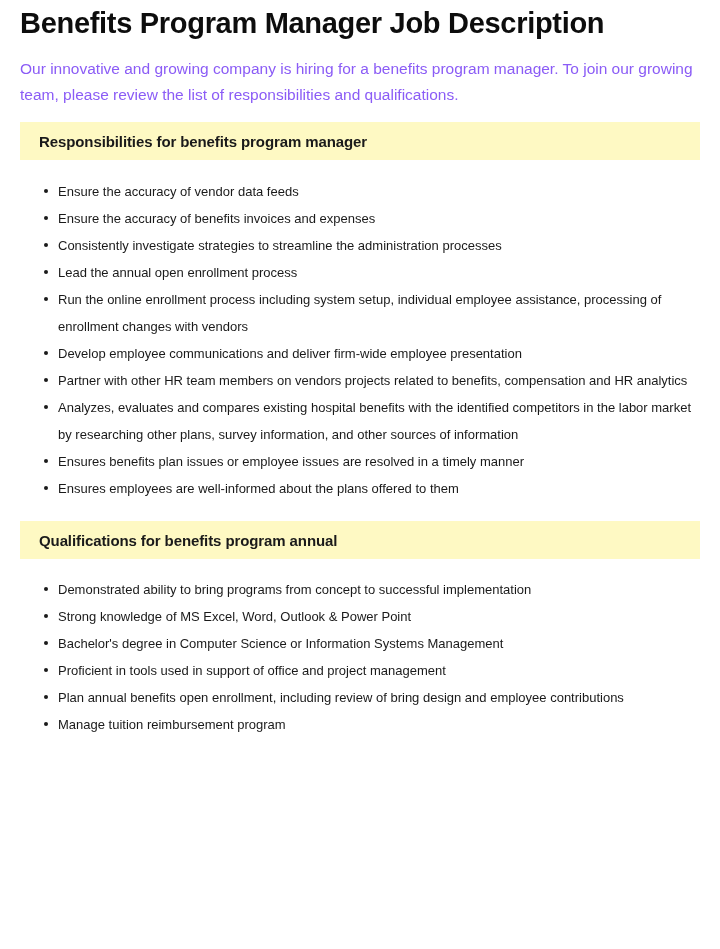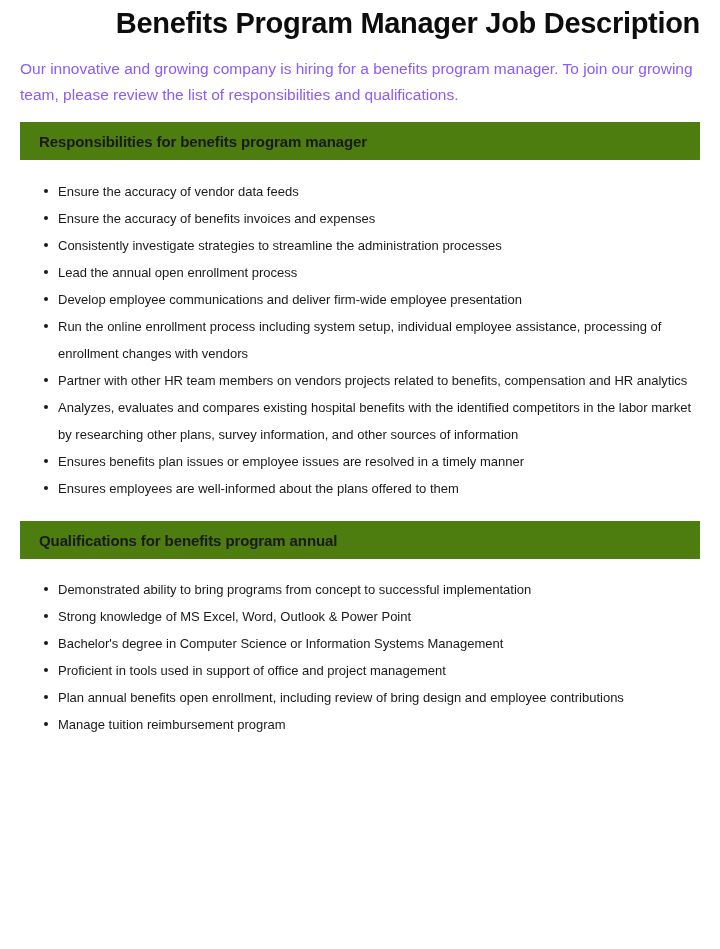--- a/index.html
+++ b/index.html
@@ -23,37 +23,37 @@
     padding: 0 20px;
   }
 
   .doc-title {
     margin: 0;
     padding: 4px 0 0 0;
     font-size: 29px;
     line-height: 38px;
     font-weight: bold;
     letter-spacing: -0.3px;
-    text-align: right;
+    text-align: left;
     color: #0d0d0d;
   }
 
   .intro {
     margin: 14px 0 0 0;
     font-size: 15.5px;
     line-height: 26px;
     color: #8b5cf6;
   }
 
   .section {
     margin-top: 14px;
   }
 
   .section-header {
-    background: #4d7c0f;
+    background: #fef9c3;
     height: 38px;
     display: flex;
     align-items: center;
     padding: 0 0 0 19px;
     box-sizing: border-box;
   }
 
   .section-header-label {
     font-size: 15px;
     font-weight: bold;
@@ -106,22 +106,22 @@
 
   <section class="section responsibilities">
     <div class="section-header">
       <span class="section-header-label">Responsibilities for benefits program manager</span>
     </div>
     <ul class="bullet-list">
       <li>Ensure the accuracy of vendor data feeds</li>
       <li>Ensure the accuracy of benefits invoices and expenses</li>
       <li>Consistently investigate strategies to streamline the administration processes</li>
       <li>Lead the annual open enrollment process</li>
+      <li>Run the online enrollment process including system setup, individual employee assistance, processing of enrollment changes with vendors</li>
       <li>Develop employee communications and deliver firm-wide employee presentation</li>
-      <li>Run the online enrollment process including system setup, individual employee assistance, processing of enrollment changes with vendors</li>
       <li>Partner with other HR team members on vendors projects related to benefits, compensation and HR analytics</li>
       <li>Analyzes, evaluates and compares existing hospital benefits with the identified competitors in the labor market by researching other plans, survey information, and other sources of information</li>
       <li>Ensures benefits plan issues or employee issues are resolved in a timely manner</li>
       <li>Ensures employees are well-informed about the plans offered to them</li>
     </ul>
   </section>
 
   <section class="section qualifications">
     <div class="section-header">
       <span class="section-header-label">Qualifications for benefits program annual</span>

